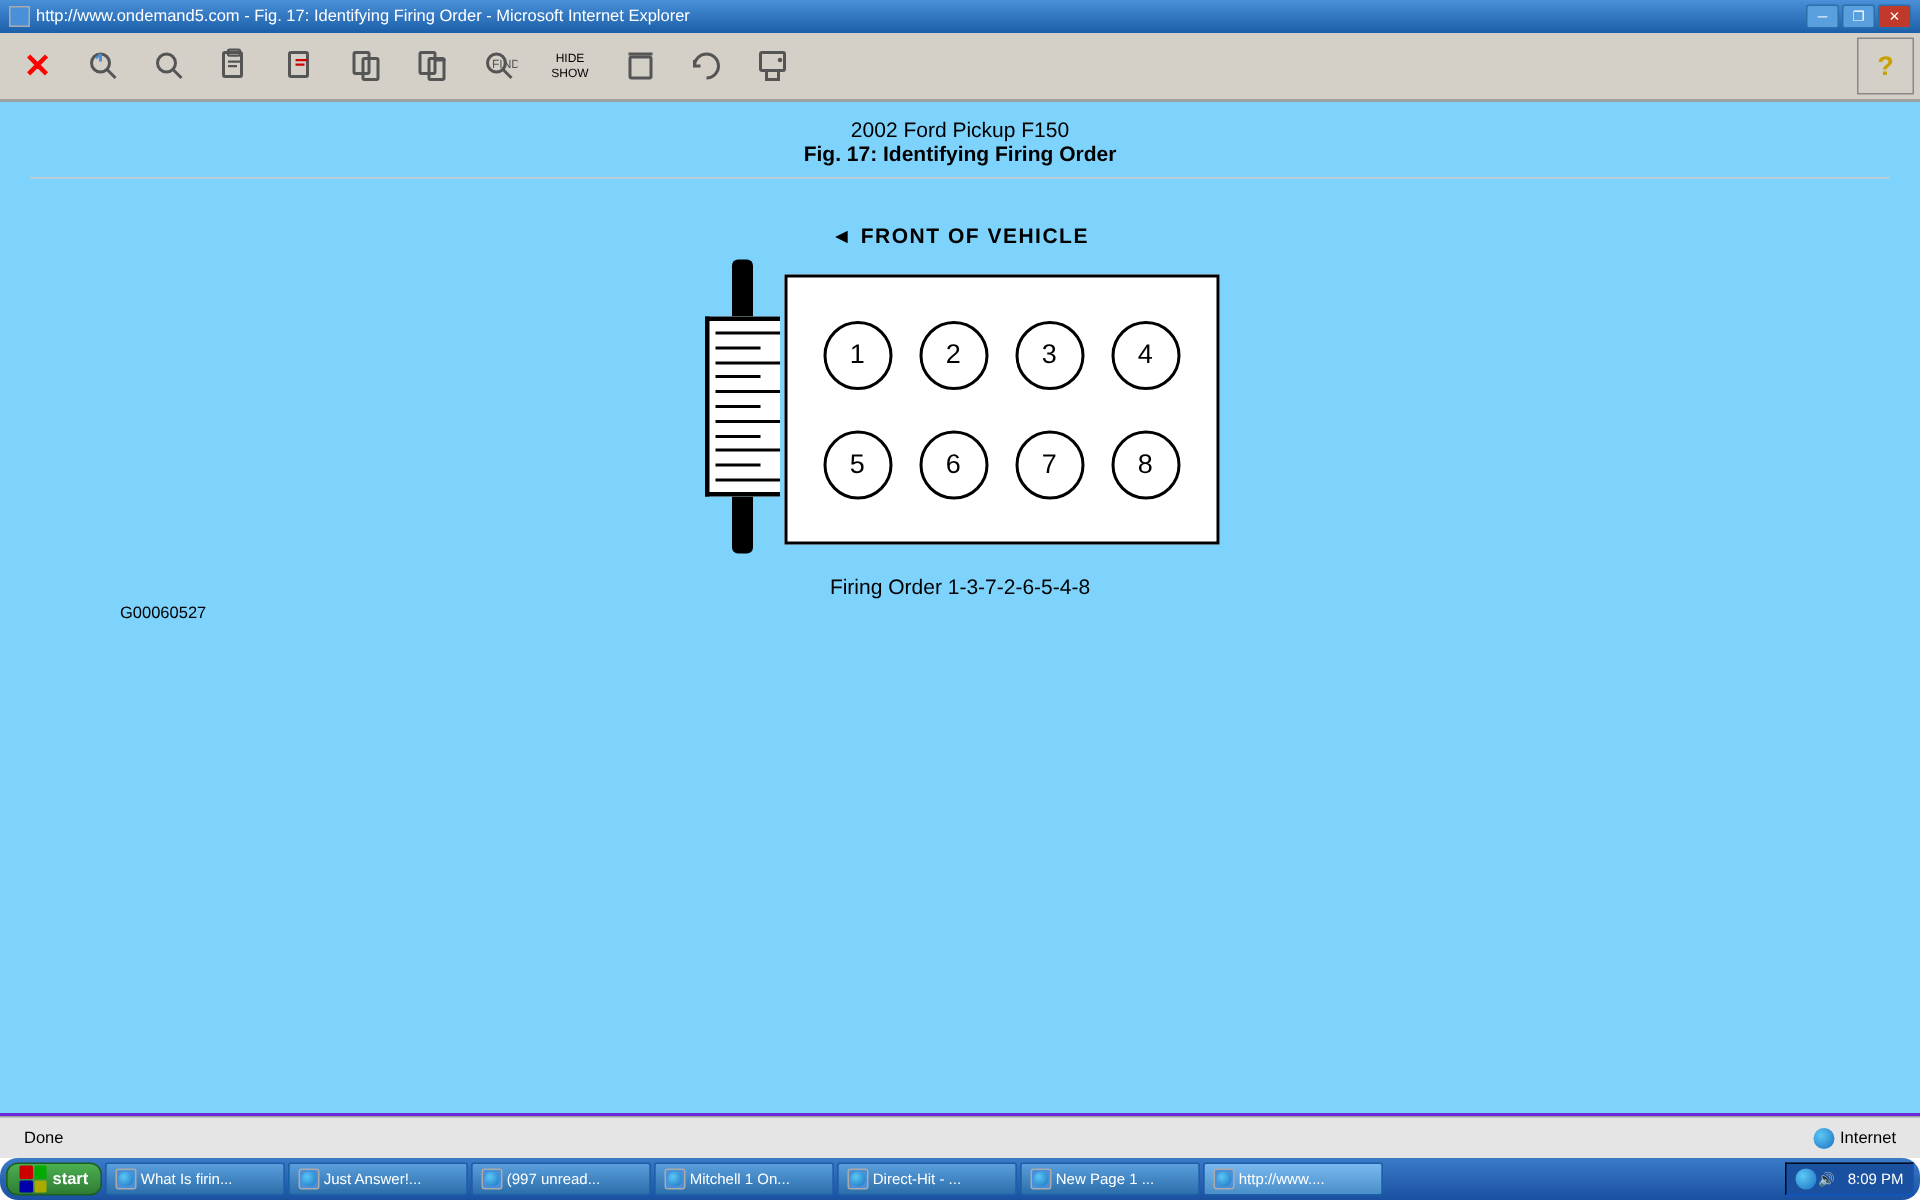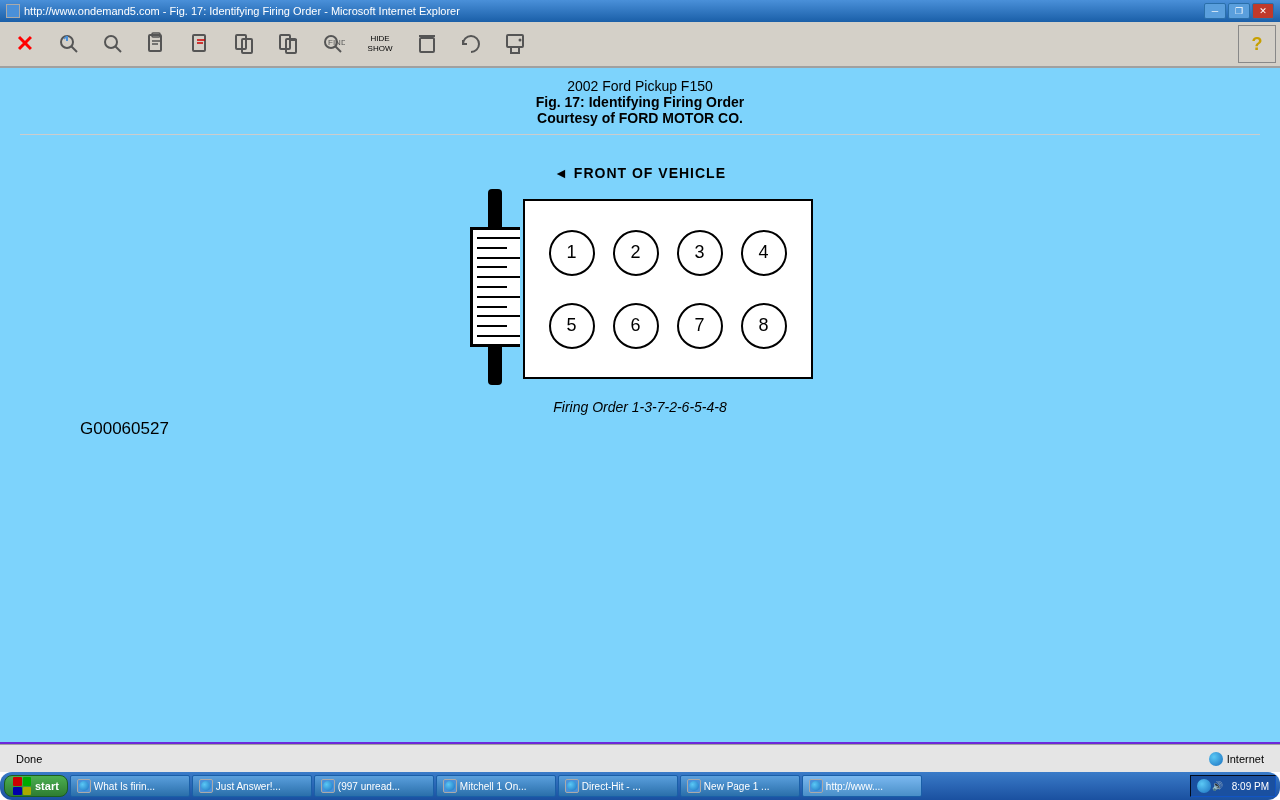--- a/index.html
+++ b/index.html
@@ -160,24 +160,23 @@
       color: #000;
       background: white;
     }
 
     
     .firing-order-text {
       font-size: 14px;
       color: #000;
       margin-top: 8px;
       text-align: center;
-      font-style: italic;
     }
     .diagram-code {
-      font-size: 17px;
+      font-size: 11px;
       color: #000;
       text-align: left;
       align-self: flex-start;
       margin-left: 60px;
       margin-top: 4px;
     }
 
     
     .status-bar {
       background: #e5e5e5;
@@ -371,21 +370,20 @@
       </svg>
   </div>
 
   <div class="help-btn">?</div>
 </div>
 
 <div class="content">
   <div class="page-header">
     <div class="main-title">2002 Ford Pickup F150</div>
     <div class="sub-title">Fig. 17: Identifying Firing Order</div>
-    <div class="courtesy">Courtesy of FORD MOTOR CO.</div>
   </div>
 
   <div class="diagram-area">
 
     <div class="front-label">
       <span>◄</span>
       <span style="font-family: Arial, sans-serif; letter-spacing:1px;">FRONT OF VEHICLE</span>
     </div>
 
     <div class="engine-diagram">

